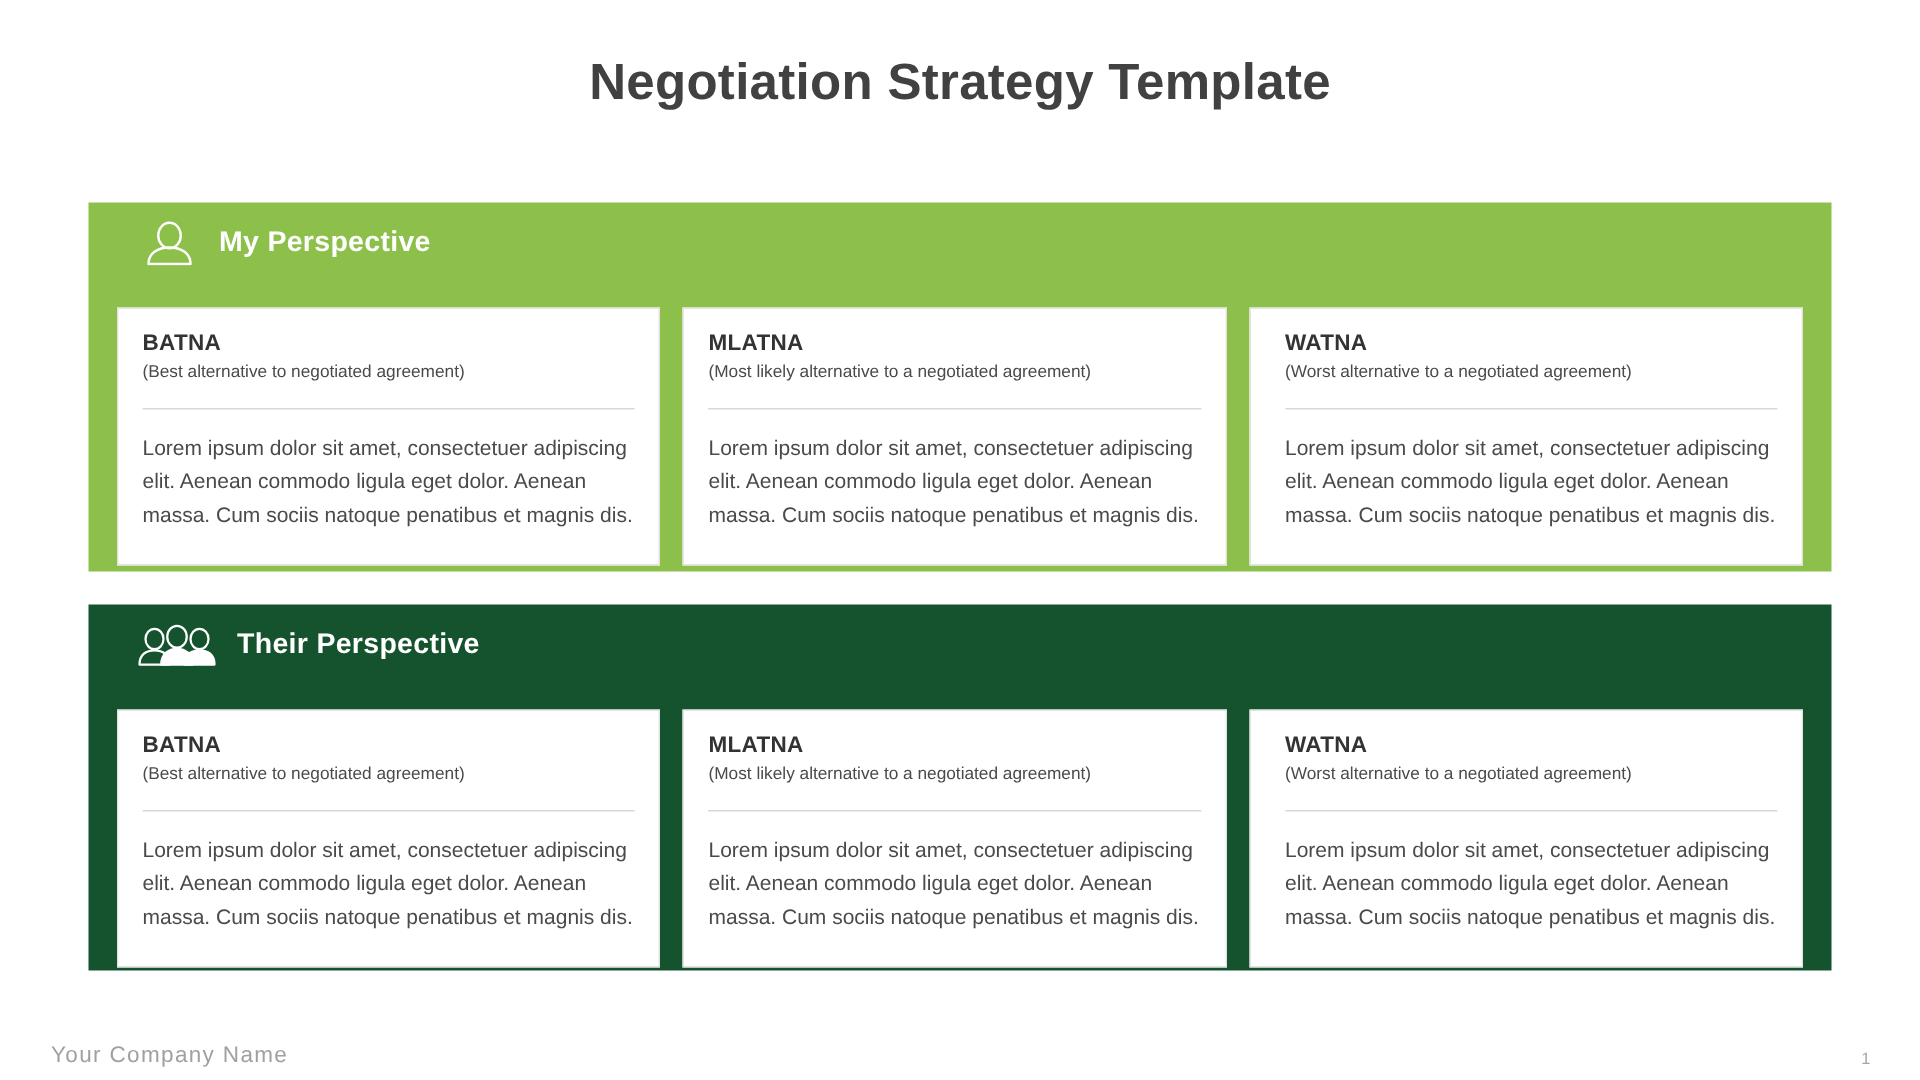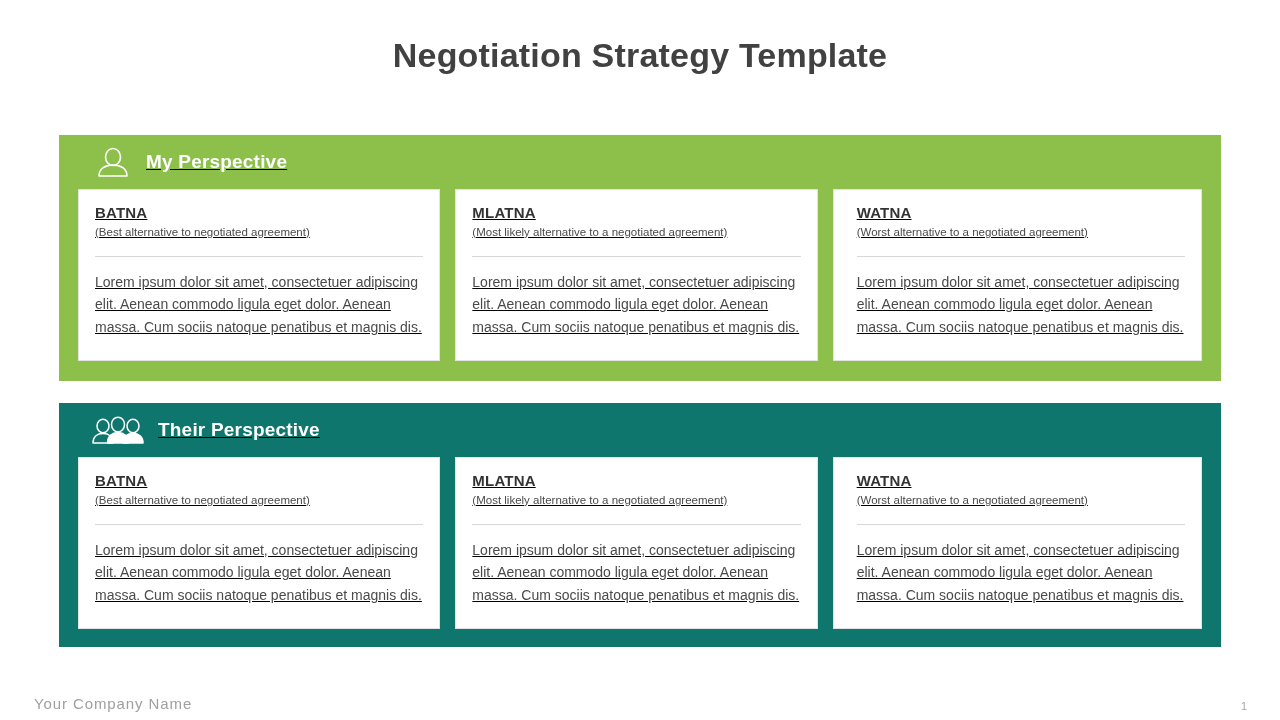--- a/index.html
+++ b/index.html
@@ -31,31 +31,30 @@
     font-weight: bold;
     color: #414141;
     letter-spacing: 0.2px;
   }
 
   
   .panel {
     position: absolute;
     left: 59px;
     width: 1162px;
-    text-decoration: underline;
   }
   .panel-green {
     top: 135px;
     height: 246px;
     background: #8cc04a;
   }
   .panel-blue {
     top: 403px;
     height: 244px;
-    background: #0f766e;
+    background: #14532d;
   }
 
   .panel-header {
     display: flex;
     align-items: center;
     height: 54px;
     padding-left: 31px;
   }
   .panel-header .hdr-icon {
     display: block;
@@ -71,20 +70,21 @@
     color: #ffffff;
     letter-spacing: 0.2px;
     white-space: nowrap;
   }
 
   
   .card-row {
     display: flex;
     gap: 15px;
     padding: 0 19px;
+    margin-top: 16px;
   }
   .card {
     flex: 1 1 0;
     background: #ffffff;
     border: 1px solid #e3e3e3;
     height: 172px;
     padding: 14px 16px 12px 16px;
     display: flex;
     flex-direction: column;
   }

